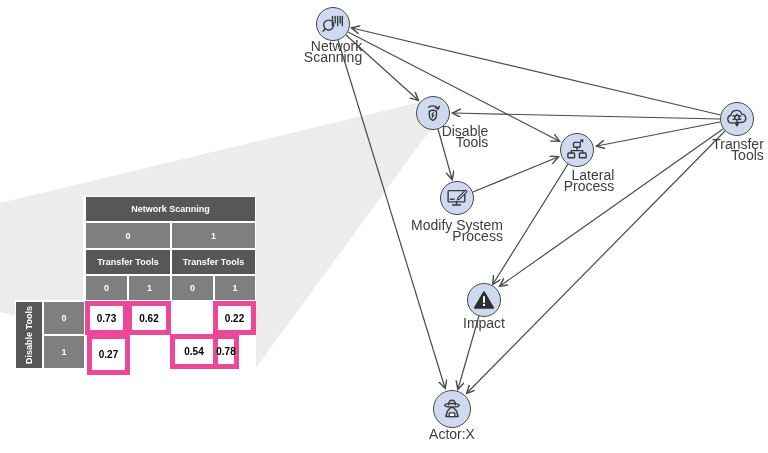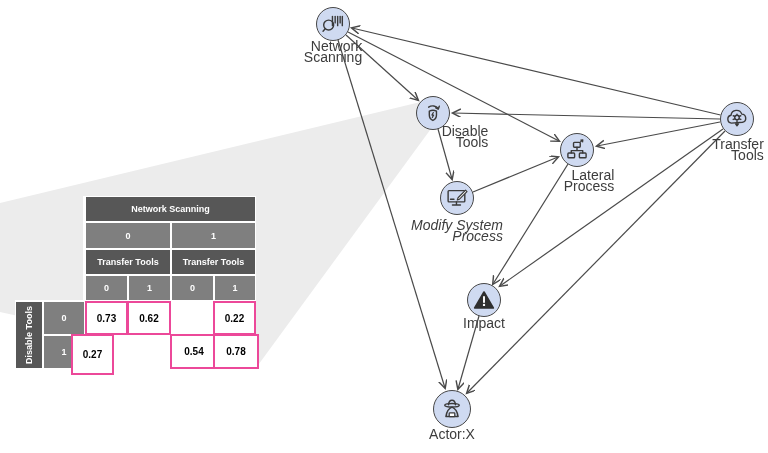--- a/index.html
+++ b/index.html
@@ -14,21 +14,21 @@
           font-size:14px;line-height:11px;color:#3d3d3d;white-space:nowrap;}
   .nlabel span{display:block;}
   
   #cpt{position:absolute;left:15px;top:196px;width:241px;height:173px;}
   .cell{position:absolute;box-sizing:border-box;display:flex;align-items:center;
         justify-content:center;color:#fff;font-weight:bold;}
   .hdark{background:#575757;border:1.5px solid #fff;font-size:9px;}
   .hmid{background:#7f7f7f;border:1.5px solid #fff;font-size:9px;}
   .vcell{background:#575757;border:1.5px solid #fff;}
   .vcell span{transform:rotate(-90deg);white-space:nowrap;font-size:9px;font-weight:bold;color:#fff;}
-  .dcell{background:#ffffff;border:2px solid #ec4899;color:#000;font-size:10px;font-weight:bold;}
+  .dcell{background:#ffffff;border:5px solid #ec4899;color:#000;font-size:10px;font-weight:bold;}
   .backing{position:absolute;background:#fff;}
 </style>
 </head>
 <body>
 
 <div id="canvas">
 
   <svg class="layer" width="768" height="453">
     <polygon points="433,99 0,203 0,312 256,368 433,126" fill="#ececec"></polygon>
   </svg>
@@ -71,23 +71,23 @@
 
     <div class="cell vcell" style="left:0;top:105px;width:28px;height:68px;">
       <span>Disable Tools</span>
     </div>
     <div class="cell hmid" style="left:28px;top:105px;width:42px;height:34px;">0</div>
     <div class="cell hmid" style="left:28px;top:139px;width:42px;height:34px;">1</div>
 
     <div class="cell dcell" style="left:70px;top:105px;width:43px;height:34px;">0.73</div>
     <div class="cell dcell" style="left:112px;top:105px;width:44px;height:34px;">0.62</div>
     <div class="cell dcell" style="left:198px;top:105px;width:43px;height:34px;">0.22</div>
-    <div class="cell dcell" style="left:56px;top:138px;width:43px;height:41px;">0.27</div>
+    <div class="cell dcell" style="left:72px;top:138px;width:43px;height:41px;">0.27</div>
     <div class="cell dcell" style="left:155px;top:138px;width:48px;height:35px;">0.54</div>
-    <div class="cell dcell" style="left:198px;top:138px;width:46px;height:35px;">0.78</div>
+    <div class="cell dcell" style="left:198px;top:138px;width:26px;height:35px;">0.78</div>
   </div>
 
   <div class="node" style="left:316px;top:7px;">
     <svg width="26" height="26" viewBox="0 0 24 24">
       <g fill="none" stroke="#3a3a3a" stroke-width="1.3" stroke-linecap="round">
         <path d="M11.5 5v8.5"></path>
           <path d="M14 5v6"></path>
           <path d="M16.3 5v8.5"></path>
           <path d="M18.6 5v6"></path>
           <path d="M20.6 5v8.5"></path>
@@ -149,21 +149,21 @@
 
   <div class="node" style="left:440px;top:181px;">
     <svg width="26" height="26" viewBox="0 0 24 24">
       <g fill="none" stroke="#3a3a3a" stroke-width="1.3" stroke-linecap="round" stroke-linejoin="round">
         <rect x="3.8" y="5.2" width="15.4" height="10.4" rx="0.8"></rect>
         <path d="M11.5 15.6 v2.6 M7.8 18.4 h7.4 M6 13.2 h3.2"></path>
         <path d="M13 11.8 l6.9-7 1.3 1.3 -6.9 7 -2 .7 z" fill="#fff" stroke-width="1.1"></path>
       </g>
     </svg>
   </div>
-  <div class="nlabel" style="left:457px;top:220px;font-style:italic;">
+  <div class="nlabel" style="left:457px;top:220px;">
     <span>Modify System</span>
       <span>Process</span>
   </div>
 
   <div class="node" style="left:467px;top:283px;">
     <svg width="26" height="26" viewBox="0 0 24 24">
       <path d="M12 4.6 L20.6 19.4 H3.4 Z" fill="#2f2f2f" stroke="#2f2f2f" stroke-width="1.5" stroke-linejoin="round"></path>
       <path d="M12 9.2 v4.6" stroke="#fff" stroke-width="1.8" stroke-linecap="round"></path>
       <circle cx="12" cy="16.5" r="1.1" fill="#fff"></circle>
     </svg>

